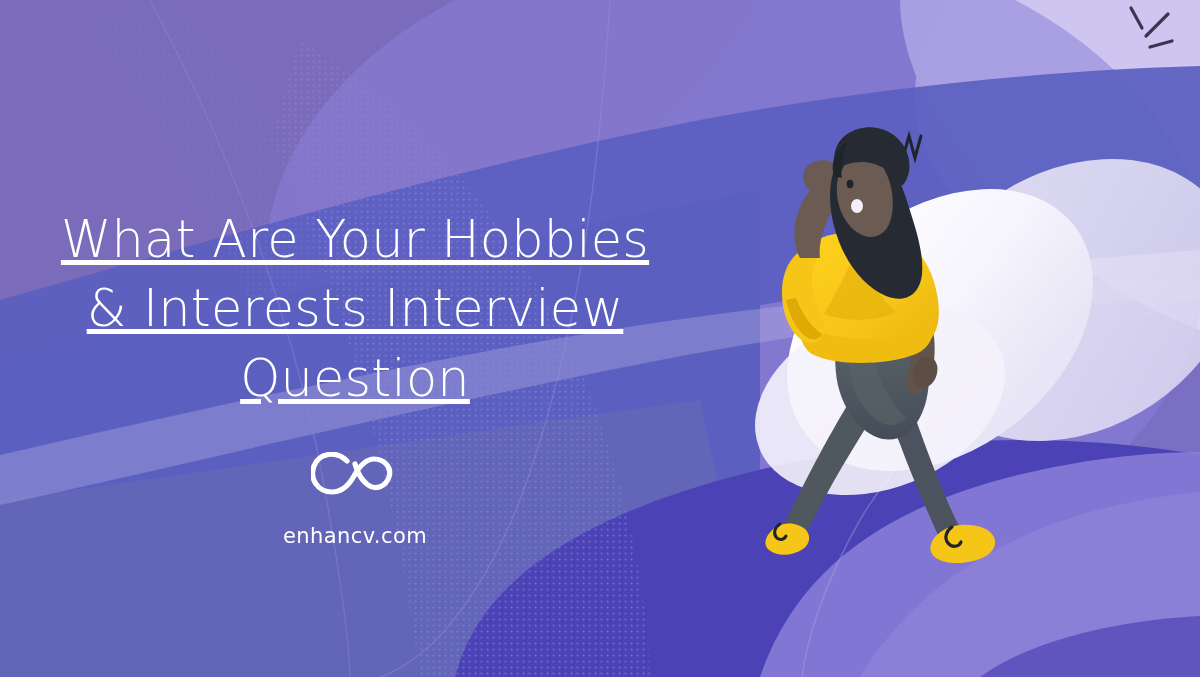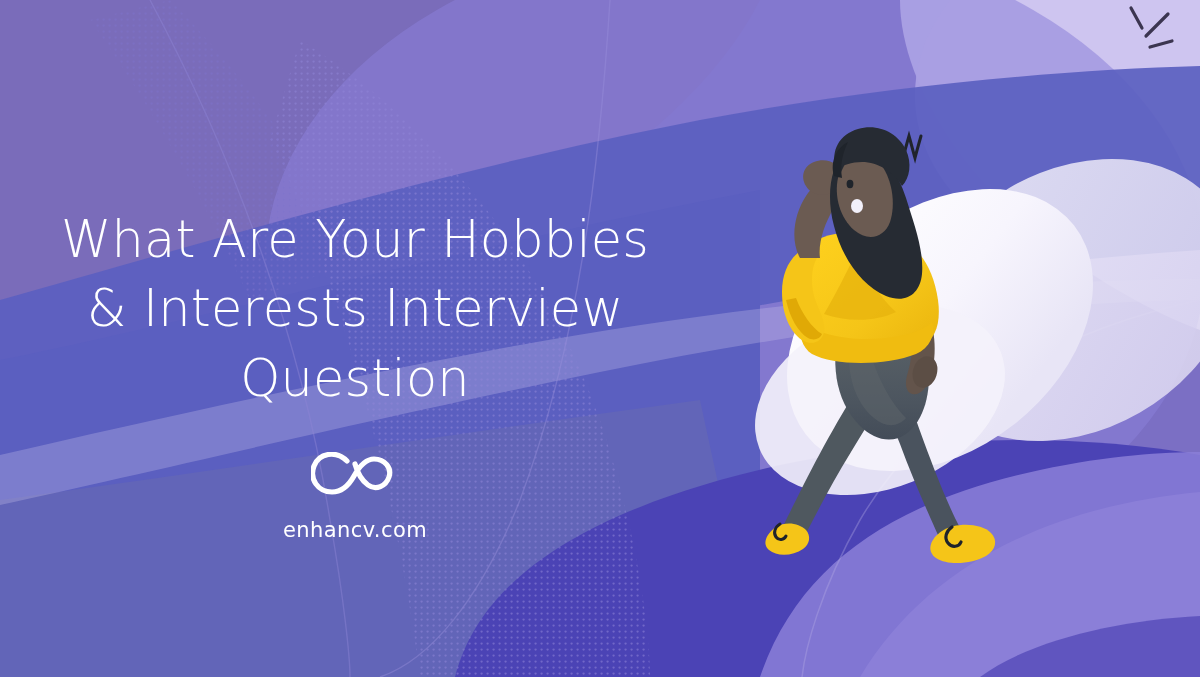--- a/index.html
+++ b/index.html
@@ -36,39 +36,40 @@
   }
   #headline {
     margin: 0;
     color: #ffffff;
     font-family: "DejaVu Sans", "Liberation Sans", sans-serif;
     font-size: 51px;
     font-weight: 300;
     line-height: 1.36;
     letter-spacing: 0.2px;
     white-space: pre-line;
+    text-decoration: underline;
   }
   
   #logo-block {
     position: absolute;
     left: 40px;
     top: 452px;
     width: 630px;
     z-index: 5;
     display: flex;
     flex-direction: column;
     align-items: center;
   }
   #logo-mark {
     width: 88px;
     height: 46px;
     display: block;
   }
   #logo-wordmark {
-    margin-top: 20px;
+    margin-top: 26px;
     color: #ffffff;
     font-family: "DejaVu Sans", "Liberation Sans", sans-serif;
     font-size: 21px;
     font-weight: 400;
     letter-spacing: 0.4px;
   }
 </style>
 </head>
 <body>
 

